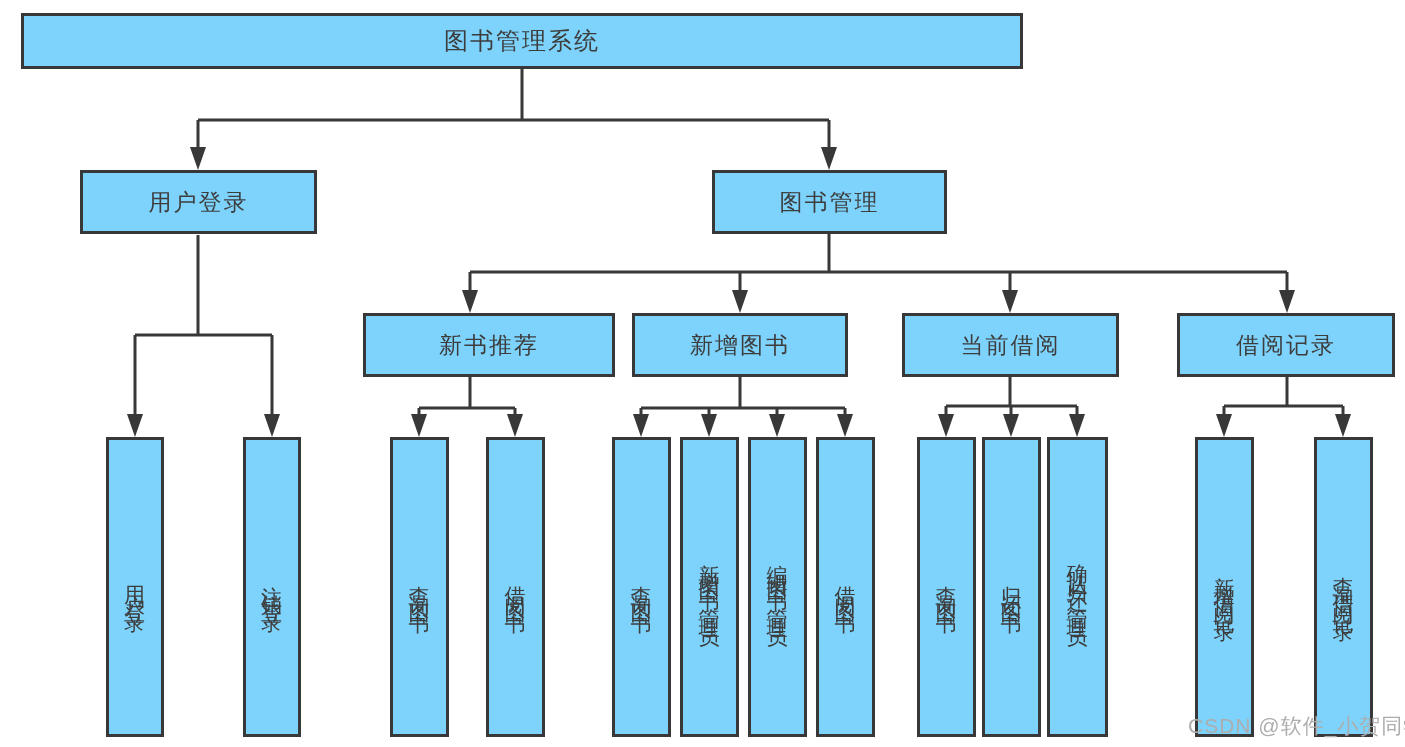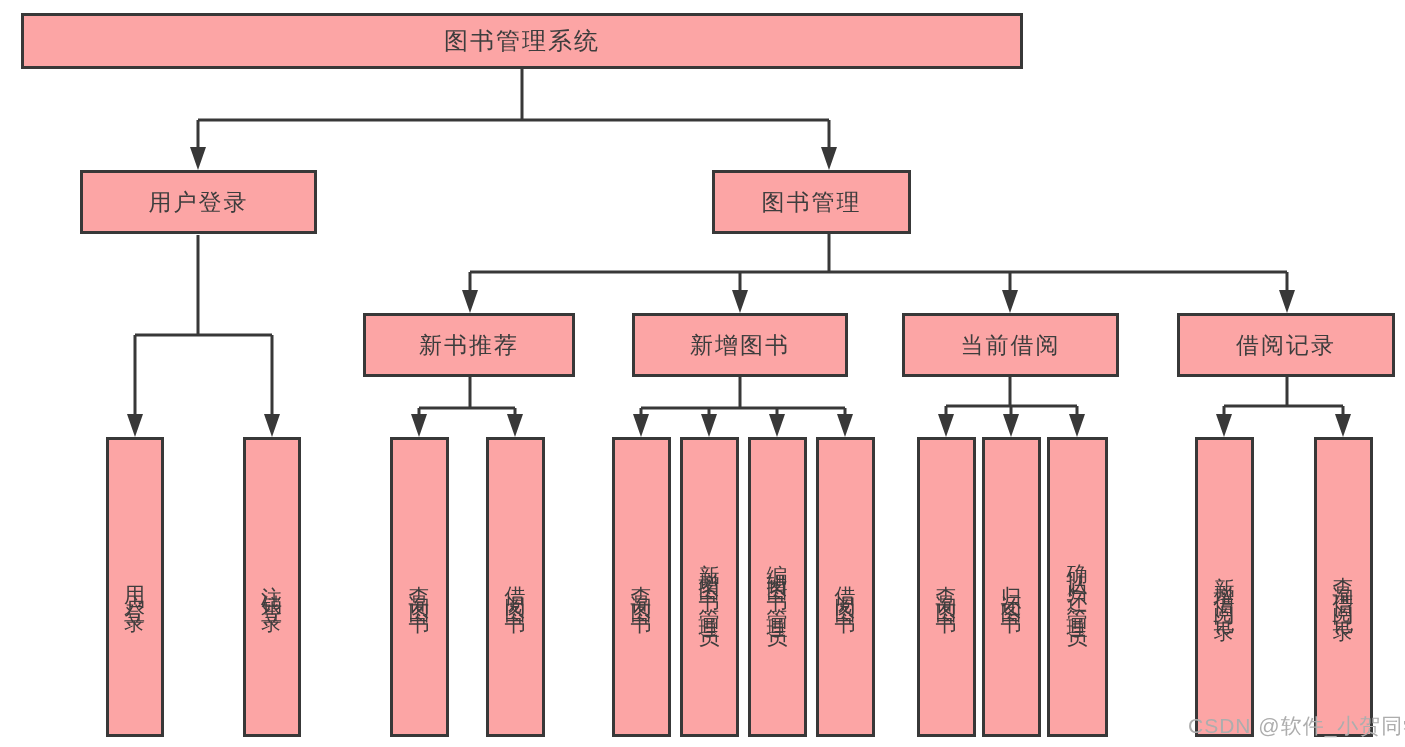--- a/index.html
+++ b/index.html
@@ -12,21 +12,21 @@
     overflow: hidden;
   }
   svg.connectors {
     position: absolute;
     left: 0; top: 0;
     width: 1405px; height: 747px;
   }
   .box {
     position: absolute;
     box-sizing: border-box;
-    background: #fca5a5;
+    background: #7dd3fc;
     border: 3px solid #383838;
     display: flex;
     align-items: center;
     justify-content: center;
     color: #3d3d3d;
   }
   .hlabel {
     font-size: 23px;
     letter-spacing: 2px;
     white-space: nowrap;
@@ -101,25 +101,25 @@
     </g>
   </svg>
 
   <div class="box root" style="left:21px; top:13px; width:1002px; height:56px;">
     <span class="hlabel">图书管理系统</span>
   </div>
 
   <div class="box" style="left:80px; top:170px; width:237px; height:64px;">
     <span class="hlabel">用户登录</span>
   </div>
-  <div class="box" style="left:712px; top:170px; width:199px; height:64px;">
+  <div class="box" style="left:712px; top:170px; width:235px; height:64px;">
     <span class="hlabel">图书管理</span>
   </div>
 
-  <div class="box" style="left:363px; top:313px; width:212px; height:64px;">
+  <div class="box" style="left:363px; top:313px; width:252px; height:64px;">
     <span class="hlabel">新书推荐</span>
   </div>
   <div class="box" style="left:632px; top:313px; width:216px; height:64px;">
     <span class="hlabel">新增图书</span>
   </div>
   <div class="box" style="left:902px; top:313px; width:217px; height:64px;">
     <span class="hlabel">当前借阅</span>
   </div>
   <div class="box" style="left:1177px; top:313px; width:218px; height:64px;">
     <span class="hlabel">借阅记录</span>

